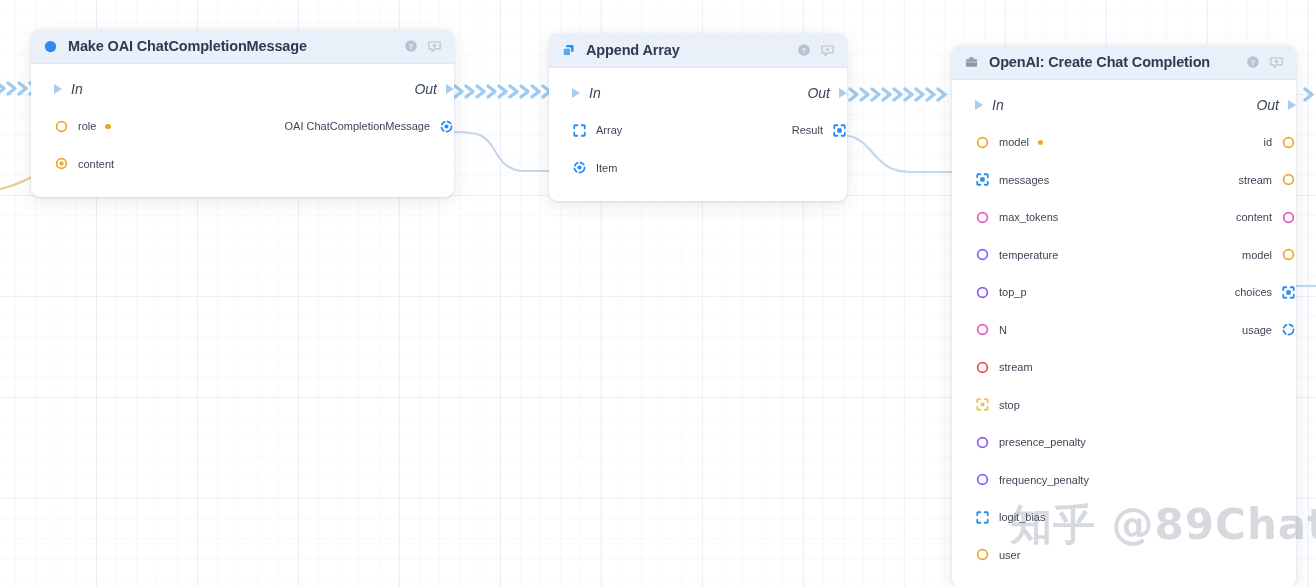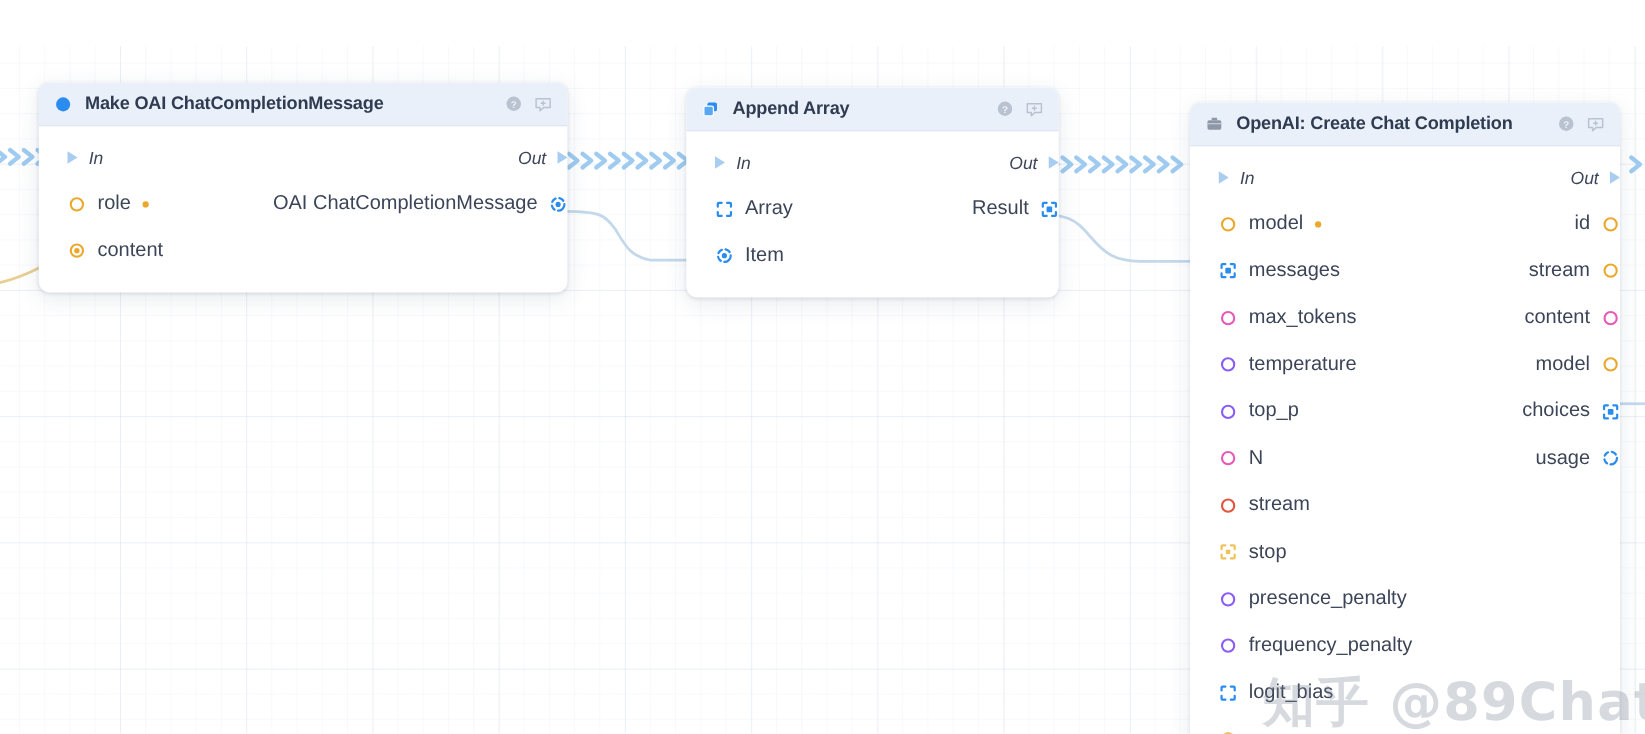--- a/index.html
+++ b/index.html
@@ -12,21 +12,20 @@
   #canvas{
     position:absolute;inset:0;
     background-color:#ffffff;
     background-image:
       linear-gradient(to right, rgba(207,216,232,0.30) 1px, transparent 1px),
       linear-gradient(to bottom, rgba(207,216,232,0.30) 1px, transparent 1px),
       linear-gradient(to right, rgba(219,227,240,0.22) 1px, transparent 1px),
       linear-gradient(to bottom, rgba(219,227,240,0.22) 1px, transparent 1px);
     background-size:101px 101px,101px 101px,20.2px 20.2px,20.2px 20.2px;
     background-position:-5px -7px,-5px -7px,-5px -7px,-5px -7px;
-    margin-top:37px;
   }
   #edges{position:absolute;inset:0;pointer-events:none;}
 
   
   .node{
     position:absolute;
     background:#ffffff;
     border-radius:9px;
     box-shadow:0 1px 3px rgba(40,60,100,.13),0 5px 18px rgba(40,60,100,.10);
     overflow:hidden;
@@ -48,21 +47,21 @@
 
   .node-body{padding:6px 0 14px 0;}
   .row{
     display:flex;align-items:center;
     height:37.5px;
     padding:0 0 0 0;
     position:relative;
   }
   .side-l{display:flex;align-items:center;gap:9px;padding-left:23px;}
   .side-r{display:flex;align-items:center;gap:9px;padding-right:0;margin-left:auto;}
-  .port-label{font-size:16px;color:#3c4558;white-space:nowrap;}
+  .port-label{font-size:11px;color:#3c4558;white-space:nowrap;}
   .io-label{font-size:14px;color:#3d4659;font-style:italic;}
   .ico{width:15px;height:15px;flex:0 0 15px;display:block;}
   .tri{width:0;height:0;border-left:8px solid #a9cdf0;border-top:5.5px solid transparent;border-bottom:5.5px solid transparent;}
   .dot-sm{width:5.5px;height:5.5px;border-radius:50%;background:#eaa92c;flex:0 0 5.5px;}
 
   
   #watermark{
     position:absolute;left:1010px;top:497px;
     font-size:42px;font-weight:bold;color:rgba(120,130,145,.30);
     letter-spacing:1px;white-space:nowrap;pointer-events:none;

